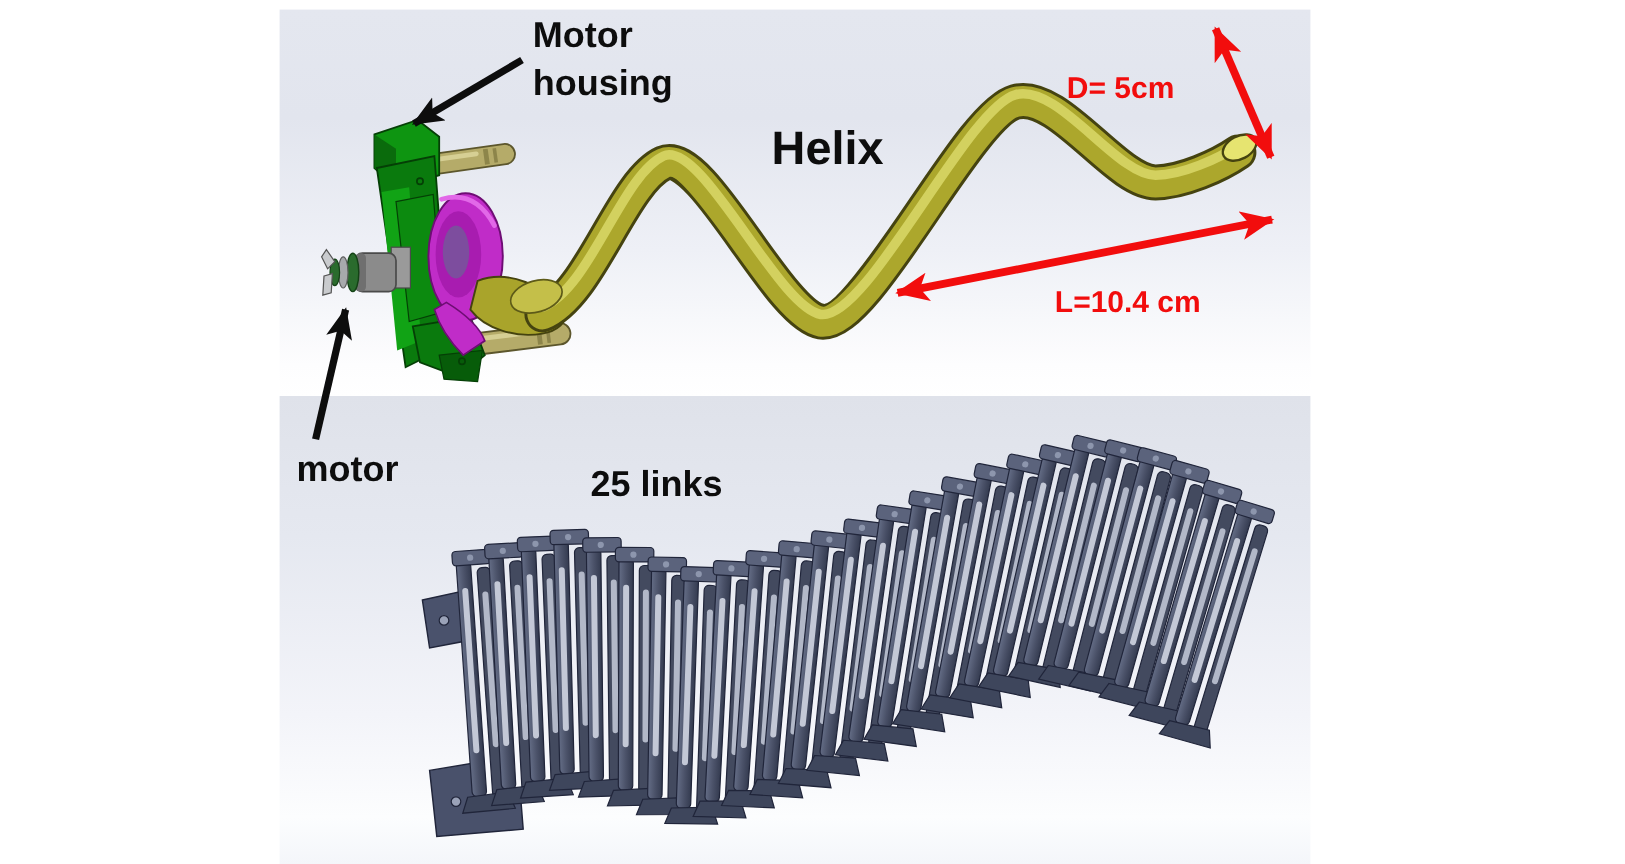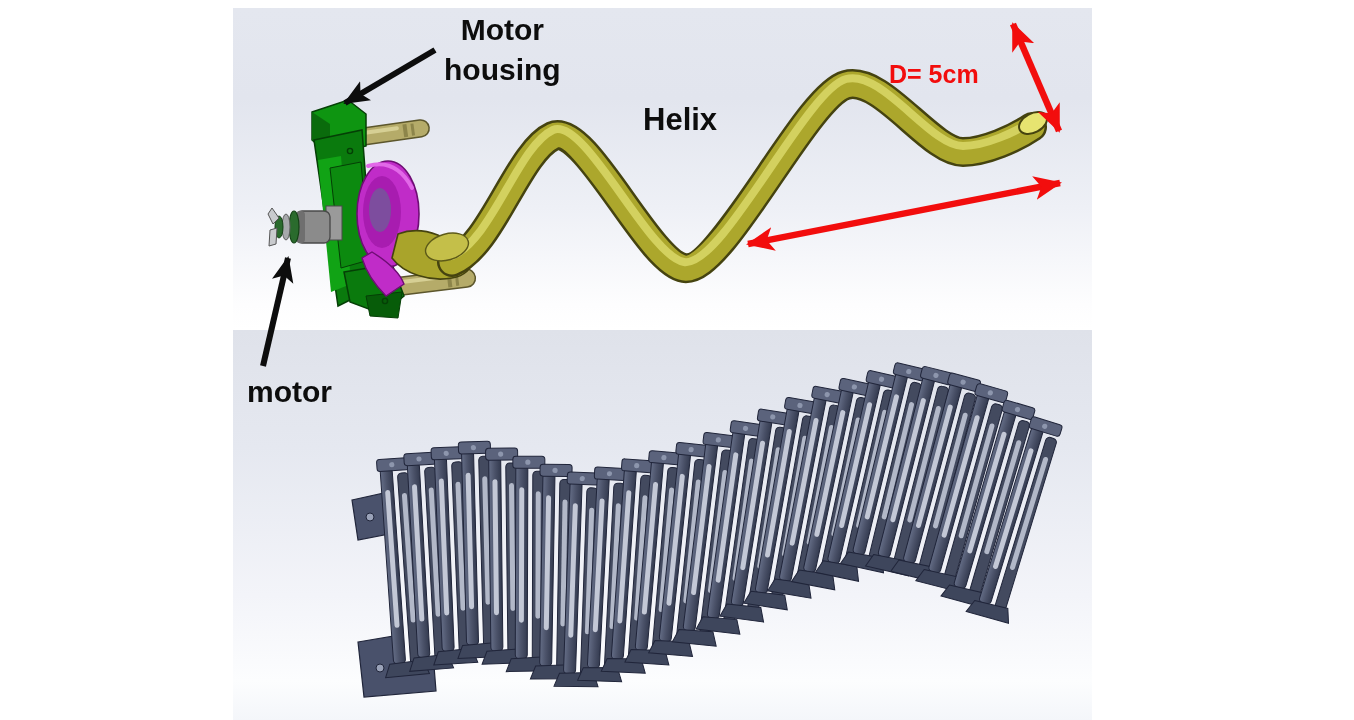--- a/index.html
+++ b/index.html
@@ -15,21 +15,21 @@
   }
   .panel-bottom{
     left:233px;top:330px;width:859px;height:390px;
     background:linear-gradient(to bottom,#dfe2ea 0%,#e5e8f0 30%,#f3f4f9 68%,#fcfdfe 90%,#f4f6fa 100%);
   }
   svg.art{position:absolute;left:0;top:0;}
   .lbl{
     position:absolute;font-weight:700;color:var(--ink,#0d0d0d);
     letter-spacing:0px;white-space:pre-line;line-height:1.34;
   }
-  .lbl-big{font-size:30px;text-align:center;}
+  .lbl-big{font-size:30px;}
   .lbl-red{color:var(--ann-red,#f20d0d);font-size:25px;white-space:nowrap;}
   .black-arrow{stroke:var(--ink,#0d0d0d);}
   .red-arrow{stroke:var(--ann-red,#f20d0d);}
 </style>
 </head>
 <body>
 
 <div class="stage">
 
   <div class="panel panel-top"></div>
@@ -345,20 +345,22 @@
           <rect x="-11" y="-9" width="32" height="12" rx="3" fill="#5b637c" stroke="#20253a" stroke-width="1"></rect>
           <circle cx="4" cy="-3" r="2.6" fill="#8d96ad"></circle>
           <path d="M -12 184 L 22 182 L 27 196 L -17 197 Z" fill="#3e465c" stroke="#20253a" stroke-width="1"></path>
         </g>
       </g>
   </svg>
 
   <div class="lbl lbl-big" style="left:444px;top:10px;">Motor
 housing</div>
 
-  <div class="lbl" style="left:643px;top:99px;font-size:31px;">Helix</div>
+  <div class="lbl" style="left:643px;top:99px;font-size:39px;">Helix</div>
 
   <div class="lbl lbl-red" style="left:889px;top:58px;">D= 5cm</div>
 
+  <div class="lbl lbl-red" style="left:879px;top:236px;">L=10.4 cm</div>
 
   <div class="lbl lbl-big" style="left:247px;top:372px;">motor</div>
 
+  <div class="lbl lbl-big" style="left:492px;top:384px;">25 links</div>
 </div>
 
 </body></html>

